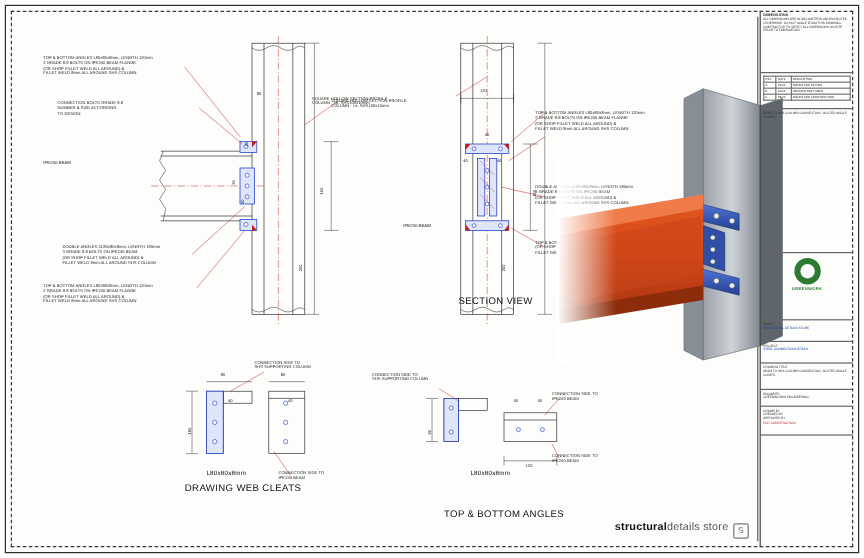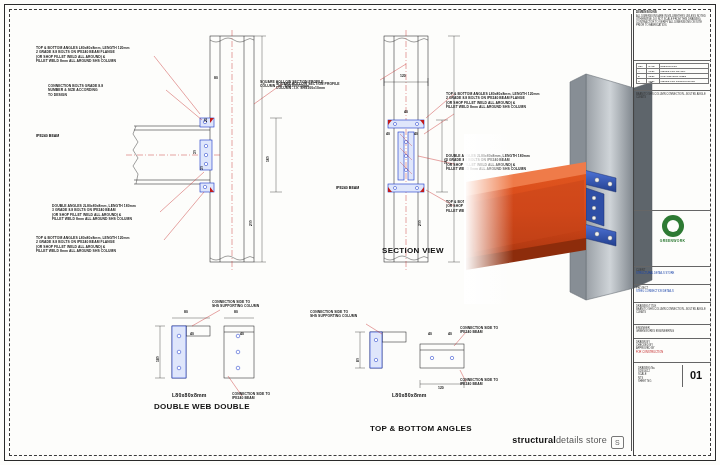--- a/index.html
+++ b/index.html
@@ -27,21 +27,20 @@
     left: 9px; top: 9px; right: 9px; bottom: 9px;
     border: 1px dashed #3a3a3a;
     box-sizing: border-box;
   }
   .drawing-area {
     position: absolute;
     left: 14px; top: 14px;
     width: 618px; height: 437px;
     box-sizing: border-box;
     border-right: 1px solid #555;
-    font-weight: bold;
   }
   
   .title-block {
     position: absolute;
     right: 9px;
     top: 9px;
     width: 78px;
     bottom: 9px;
     border-left: 1px solid #444;
     box-sizing: border-box;
@@ -453,21 +452,21 @@
 SHS SUPPORTING COLUMN</div>
     <div class="note" style="left:218px; top:378px; width:72px;">CONNECTION SIDE TO
 IPE240 BEAM</div>
     <div class="dim-v" style="left:142px; top:348px;">180</div>
     <div class="dim" style="left:170px; top:296px;">80</div>
     <div class="dim" style="left:220px; top:296px;">80</div>
     <div class="dim" style="left:176px; top:318px;">40</div>
     <div class="dim" style="left:226px; top:318px;">40</div>
 
     <div class="view-sub" style="left:158px; top:378px;">L80x80x8mm</div>
-    <div class="view-title" style="left:140px; top:388px;">DOUBLE WEB DOUBLE</div>
+    <div class="view-title" style="left:140px; top:388px;">DRAWING WEB CLEATS</div>
 
     <svg width="618" height="437">
       <g stroke="#111" stroke-width="0.5" fill="none">
         <rect x="356" y="318" width="12" height="36"></rect>
         <rect x="368" y="318" width="24" height="10"></rect>
         <rect x="406" y="330" width="44" height="24"></rect>
         <line x1="406" y1="336" x2="450" y2="336"></line>
       </g>
       <g stroke="#1432c8" stroke-width="0.6" fill="#dfe6fb">
         <rect x="356" y="318" width="12" height="36"></rect>
@@ -573,29 +572,19 @@
       <span class="tb-text">GREENWORKS ENGINEERING</span>
     </div>
 
     <div class="tb-section" style="height:24px;">
       <span class="tb-text">DRAWN BY</span>
       <span class="tb-text">CHECKED BY</span>
       <span class="tb-text">APPROVED BY</span>
       <span class="tb-text tb-red">FOR CONSTRUCTION</span>
     </div>
 
-    <div class="tb-section sheet-num-row" style="border-bottom:none;">
-      <div class="sheet-num-left">
-        <span class="tb-text">DRAWING No.</span>
-        <span class="tb-text">SDS/0012</span>
-        <span class="tb-text">SCALE</span>
-        <span class="tb-text">NTS</span>
-        <span class="tb-text">SHEET NO.</span>
-      </div>
-      <div class="sheet-num-right">01</div>
-    </div>
   </div>
 
   <div class="brand">
     <b>structural</b><span>details store</span><span class="brand-mark">S</span>
   </div>
 
 </div>
 
 </body></html>

